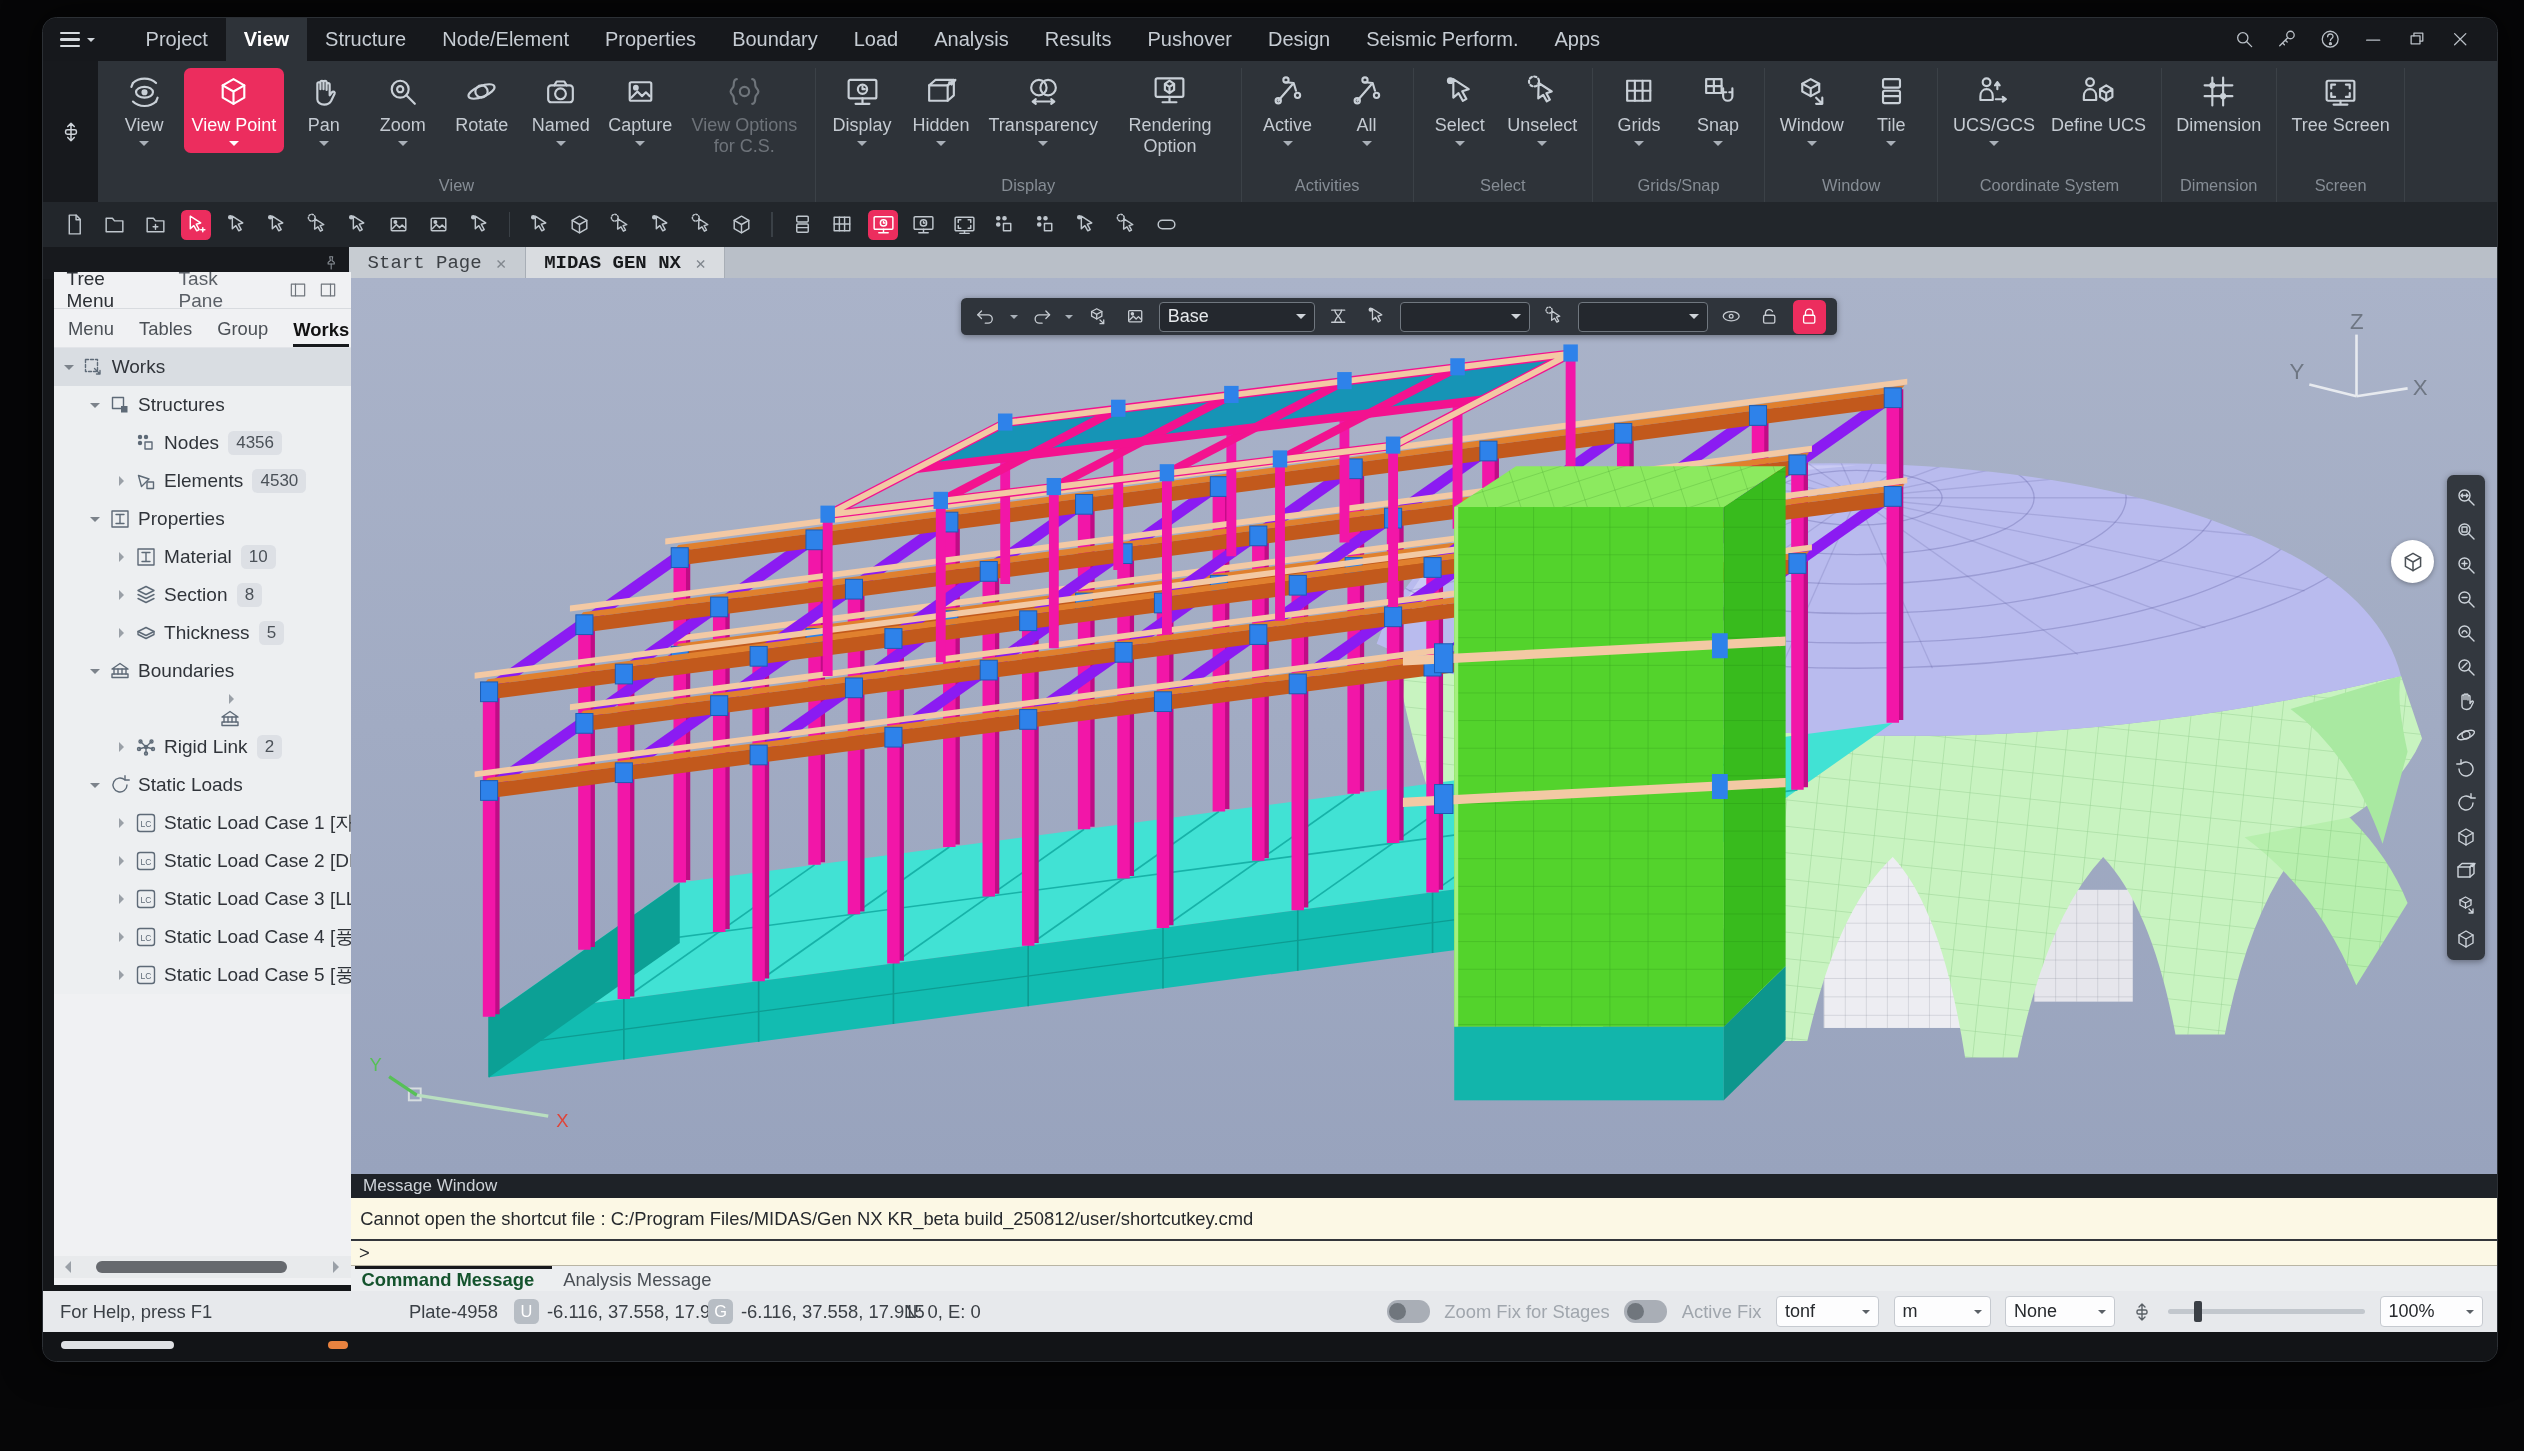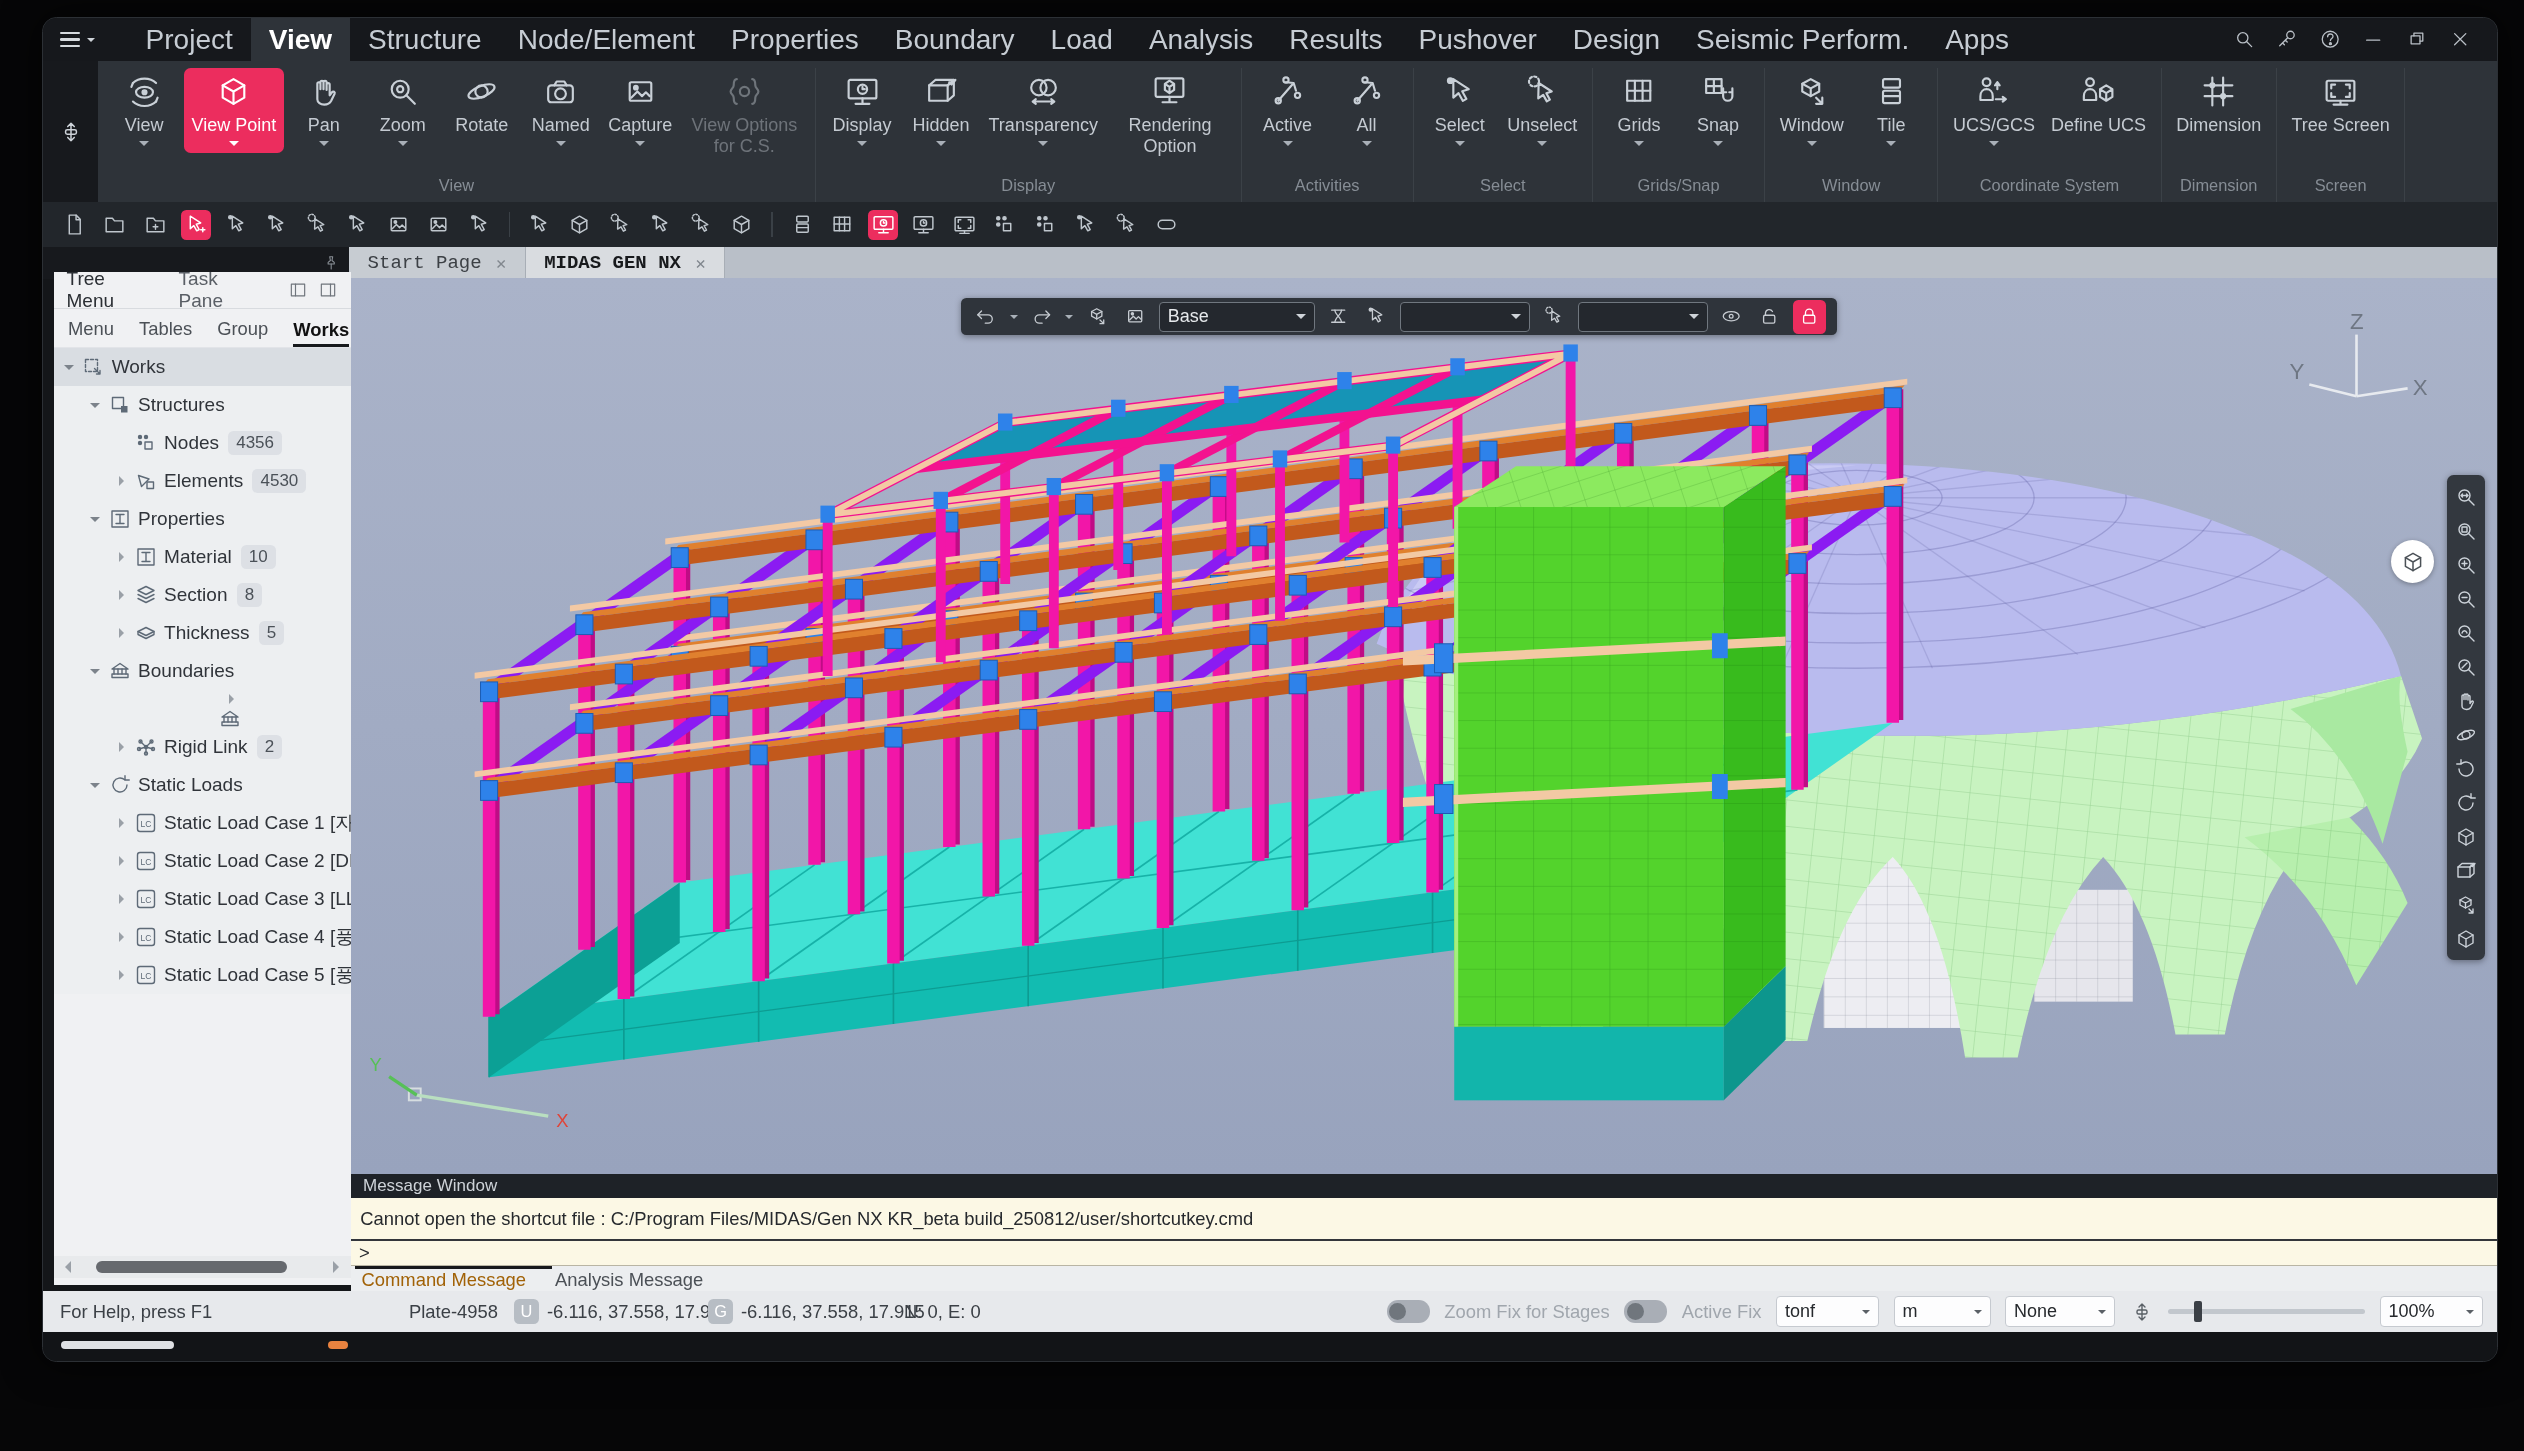--- a/index.html
+++ b/index.html
@@ -7,21 +7,21 @@
   .stage{position:relative;width:2525px;height:1451px;background:#060607;overflow:hidden;}
   .win{position:absolute;left:42px;top:17px;width:2454px;height:1343px;background:#141619;border-radius:14.5px;overflow:hidden;box-shadow:0 0 39px rgba(0,0,0,.7);border:0.7px solid #2c3035;}
 
   
   .titlebar{position:absolute;left:0;top:0;width:100%;height:43px;background:#16181c;display:flex;align-items:center;}
   .hamb{display:flex;align-items:center;gap:6.6px;padding:0 17px;height:100%;cursor:pointer;}
   .hamb .bars{display:flex;flex-direction:column;gap:4px;}
   .hamb .bars i{display:block;width:20px;height:2.6px;background:#d6dade;border-radius:1.3px;}
   .dcaret{width:0;height:0;border:4.6px solid transparent;border-top-color:#cfd4d9;margin-top:4.6px;}
   #menubar{display:flex;height:100%;margin-left:16px;}
-  .menu-item{display:flex;align-items:center;padding:0 18px;font-size:28px;color:#c6ccd3;cursor:pointer;}
+  .menu-item{display:flex;align-items:center;padding:0 18px;font-size:20px;color:#c6ccd3;cursor:pointer;}
   .menu-item.active{background:#2e3339;color:#fff;font-weight:bold;}
   .tb-right{margin-left:auto;display:flex;align-items:center;gap:9.2px;padding-right:20px;}
   .tbtn{width:34px;height:34px;display:flex;align-items:center;justify-content:center;color:#b9bfc6;}
   .tbtn svg{width:22.4px;height:22.4px;}
 
   .ic{display:inline-flex;align-items:center;justify-content:center;}
   .ic svg{width:100%;height:100%;}
 
   
   .ribbon{position:absolute;left:0;top:43px;width:100%;height:141px;background:#2e3339;display:flex;}
@@ -110,21 +110,21 @@
   .msg-head{height:24px;background:#1e2227;display:flex;align-items:center;padding:0 12px;color:#ced3d8;font-size:17px;}
   .msg-head .ic{margin-left:auto;width:17px;height:17px;color:#9aa0a7;}
   .msg-log{height:41px;background:#fcf8e5;border-bottom:2px solid #33363b;display:flex;align-items:center;padding:0 9.2px;font-size:18.4px;color:#26292d;position:relative;}
   .msg-scroll{position:absolute;right:0;top:0;width:17px;height:100%;background:#e8e4d2;display:flex;flex-direction:column;justify-content:space-between;align-items:center;padding:1.3px 0;}
   .msg-scroll i{width:0;height:0;border:5.3px solid transparent;}
   .msg-scroll i.u{border-bottom-color:#7b8087;}
   .msg-scroll i.d{border-top-color:#7b8087;}
   .msg-prompt{height:24px;background:#fcf8e5;display:flex;align-items:center;padding:0 8px;font-size:18.4px;color:#26292d;border-bottom:1.3px solid #b9b5a4;}
   .msg-tabs{height:27px;display:flex;align-items:center;padding:0 10.5px;gap:29px;background:#eceef0;position:relative;}
   .mtab{font-size:18.4px;color:#4b5056;cursor:pointer;}
-  .mtab.active{color:#a16207;font-weight:normal;}
+  .mtab.active{color:#14532d;font-weight:bold;}
   .mtab-underline{position:absolute;left:4px;top:0;width:197px;height:3.3px;background:#17191c;}
   .msg-nav{margin-left:auto;display:flex;gap:9.2px;color:#9aa0a7;font-size:16px;}
 
   
   .statusbar{position:absolute;left:0;top:1273px;width:100%;height:41px;background:#e7e9ec;font-size:18.4px;color:#3b4046;}
   .sb{position:absolute;top:0;height:100%;display:flex;align-items:center;}
   .sbadge{width:25px;height:25px;border-radius:5.3px;background:#b7bdc4;color:#fff;display:flex;align-items:center;justify-content:center;font-size:16.4px;margin-right:8px;}
   .sb-right{position:absolute;right:14.5px;top:0;height:100%;display:flex;align-items:center;gap:14.5px;}
   .tg{width:43px;height:22.4px;border-radius:11.2px;background:#a9aeb6;position:relative;flex:0 0 43px;cursor:pointer;}
   .tg::after{content:'';position:absolute;left:2.6px;top:2.6px;width:17px;height:17px;border-radius:50%;background:#70767d;}

